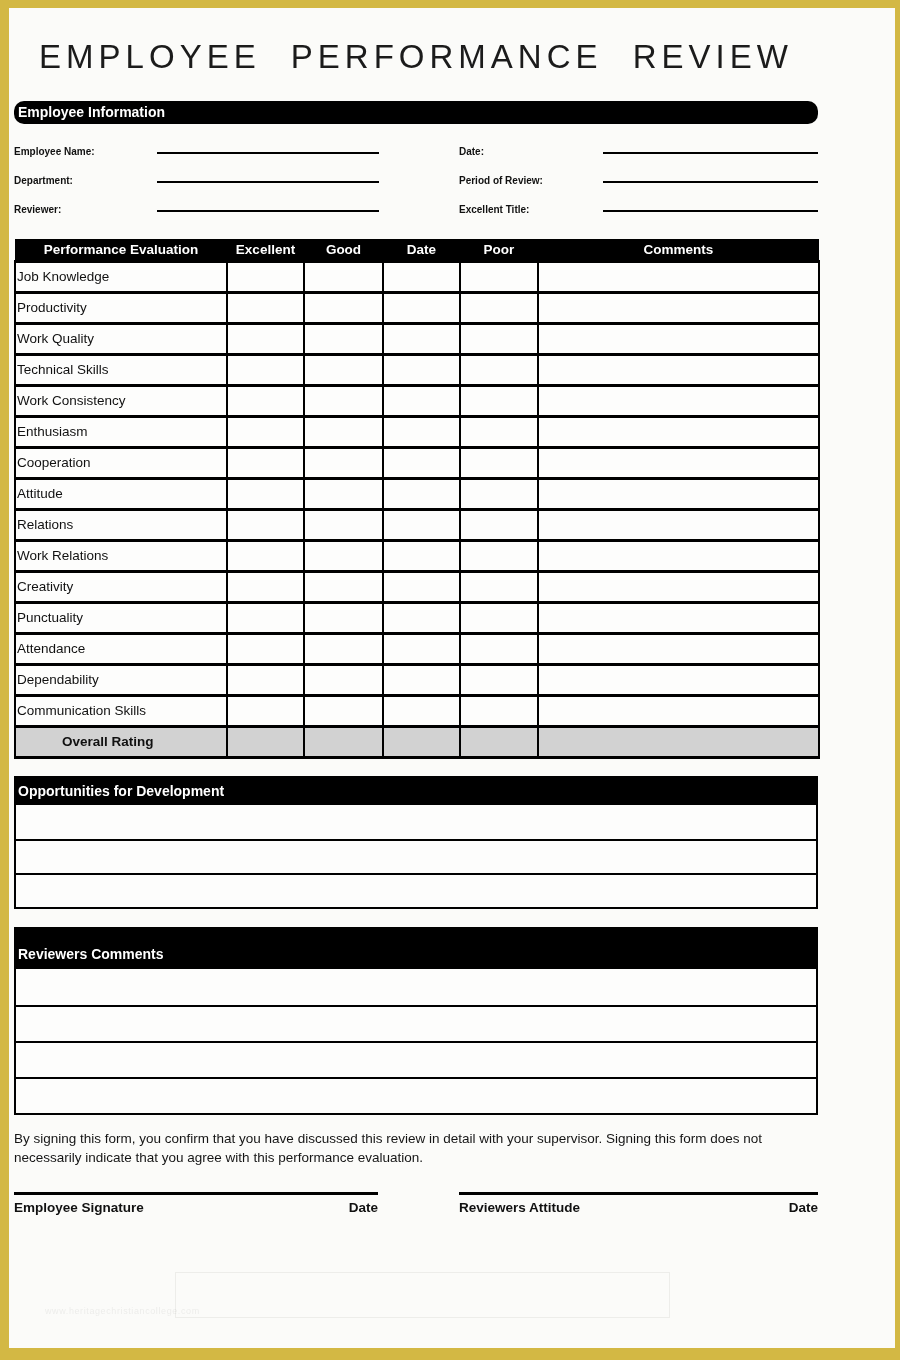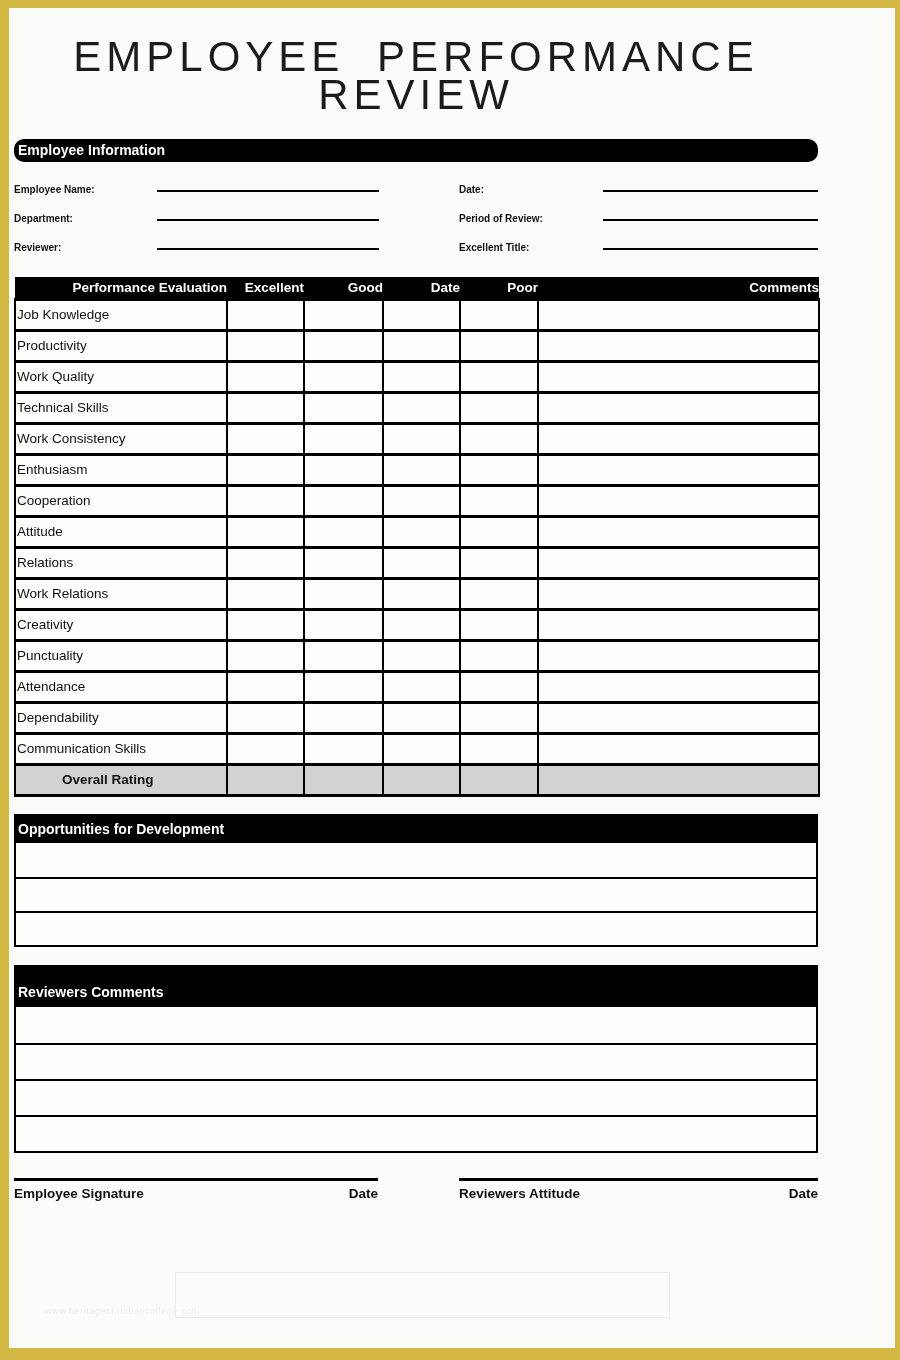--- a/index.html
+++ b/index.html
@@ -6,21 +6,21 @@
   html,body { margin:0; padding:0; background:#fff; }
   .sheet {
     width:900px; height:1360px; position:relative;
     border:solid #d3b844; border-width:8px 5px 12px 9px;
     background:#fbfbf9; overflow:hidden;
     font-family:"Liberation Sans","DejaVu Sans",sans-serif; color:#111;
   }
   .content { position:absolute; left:5px; top:0; width:804px; }
 
   h1.title {
-    margin:30px 0 0; text-align:center; font-size:42px; line-height:38px;
+    margin:30px 0 0; text-align:center; font-size:33px; line-height:38px;
     font-weight:400; letter-spacing:5px; word-spacing:16px; color:#1b1b1b;
   }
 
   .bar {
     background:#000; color:#fff; font-weight:bold; font-size:14px;
     height:23px; line-height:23px; padding-left:4px;
   }
   .bar-emp { margin-top:25px;border-radius:10px; }
 
   .fields { margin-top:13px; }
@@ -29,21 +29,21 @@
   .w-llabel { width:143px; }
   .w-lline  { width:222px; }
   .w-gap    { width:80px; }
   .w-rlabel { width:144px; }
   .w-rline  { width:215px; }
   .fline { border-bottom:2px solid #000; height:4px; }
 
   table.eval { border-collapse:collapse; margin-top:15px; width:804px; table-layout:fixed; }
   table.eval thead th {
     background:#000; color:#fff; font-size:13.5px; font-weight:bold;
-    height:22px; padding:0; text-align:right; border:0;
+    height:22px; padding:0; text-align:center; border:0;
   }
   table.eval tbody td {
     border:2px solid #000; border-top-width:3px; border-bottom-width:3px;
     height:31px; font-size:13.5px; padding:0 2px; background:#fdfdfc;
     vertical-align:middle;
   }
   table.eval tbody td.rowlabel { padding-left:1px; }
   table.eval tr.overall td { background:#d2d2d2; font-weight:bold;padding-left:46px; }
 
   .bar-opp { margin-top:17px; height:27px; line-height:normal; display:flex; align-items:flex-end; padding-bottom:4px; }
@@ -269,20 +269,21 @@
     <div class="bar bar-cmt">
       <span>Reviewers Comments</span>
     </div>
     <div class="lined-box rows-36">
         <div class="line-row"></div>
         <div class="line-row"></div>
         <div class="line-row"></div>
         <div class="line-row"></div>
       </div>
 
+    <p class="disclaimer">By signing this form, you confirm that you have discussed this review in detail with your supervisor. Signing this form does not necessarily indicate that you agree with this performance evaluation.</p>
 
     <div class="sig-row">
       <div class="sig-block sig-left">
         <div class="sig-labels">
           <span>Employee Signature</span>
           <span>Date</span>
         </div>
       </div>
       <div class="sig-spacer"></div>
       <div class="sig-block sig-right">

